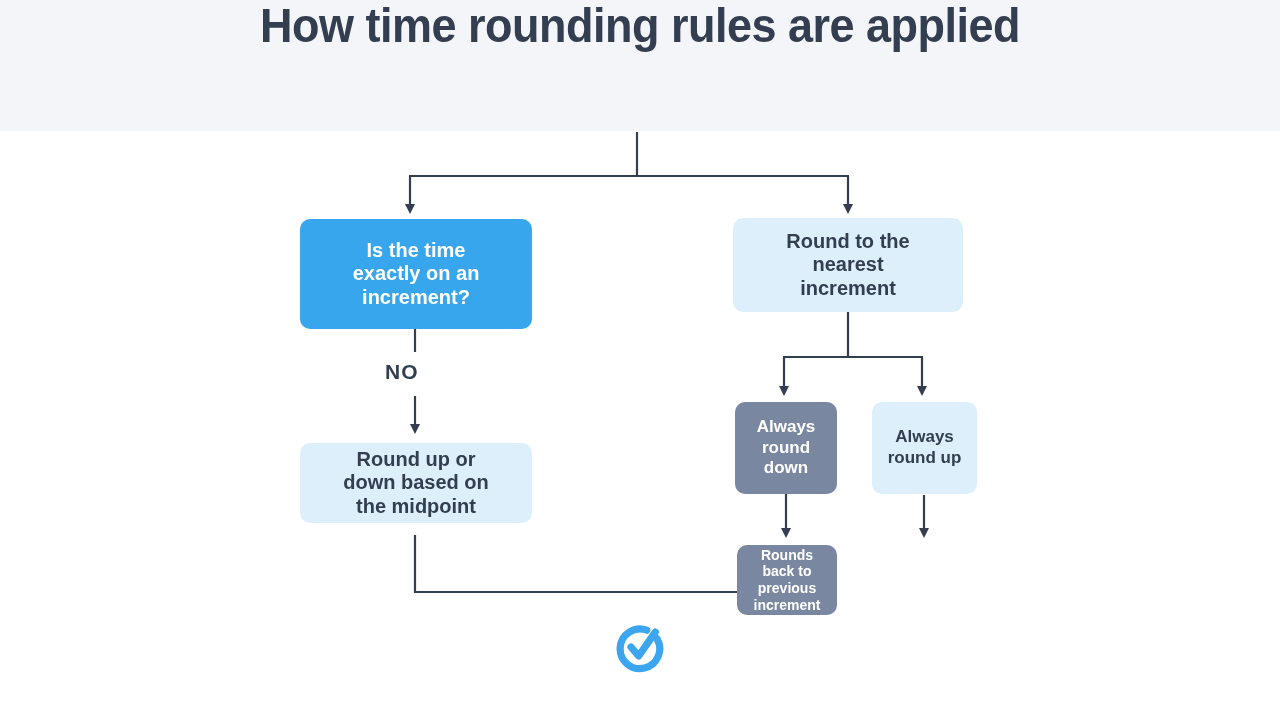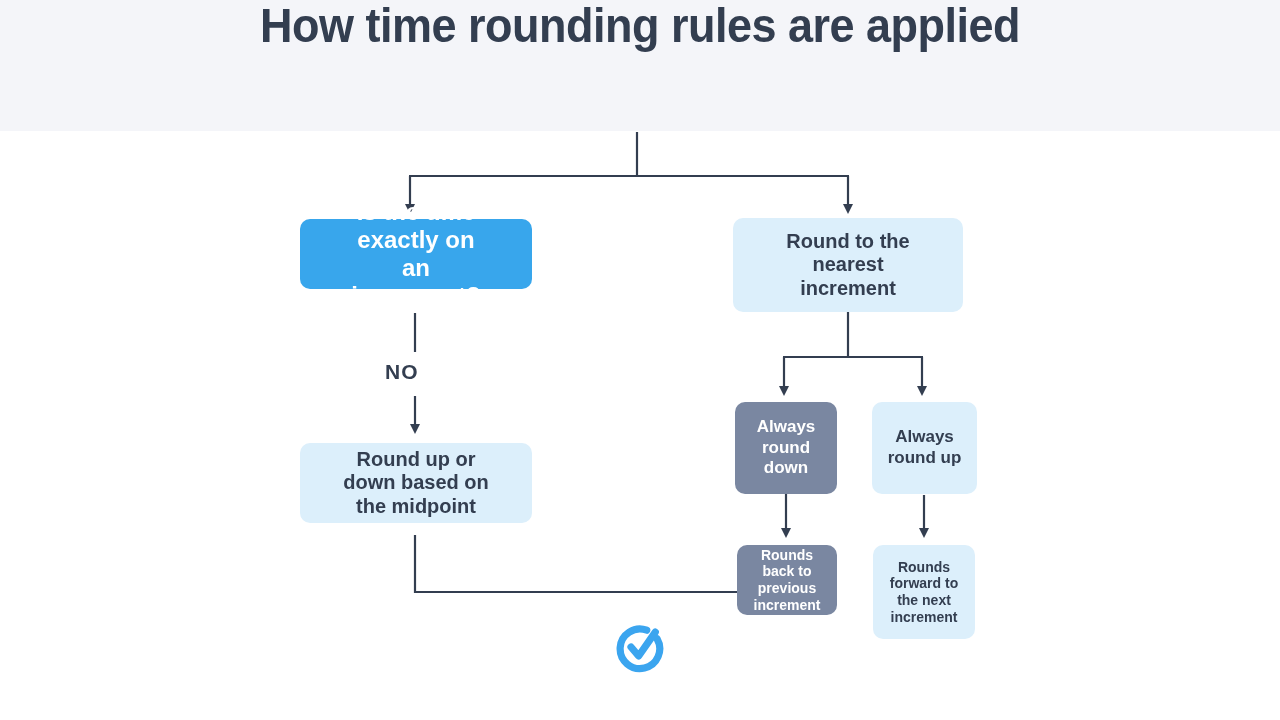--- a/index.html
+++ b/index.html
@@ -45,21 +45,21 @@
     justify-content: center;
     text-align: center;
     font-weight: bold;
     box-sizing: border-box;
     line-height: 1.16;
   }
   .node.primary { background: #38A6EC; color: #ffffff; }
   .node.light   { background: #DCEFFB; color: #333E50; }
   .node.gray    { background: #7A87A1; color: #ffffff; }
 
-  .node-question   { left: 300px; top: 219px; width: 232px; height: 70px; font-size: 24px; padding: 0 45px; }
+  .node-question   { left: 300px; top: 219px; width: 232px; height: 110px; font-size: 20px; padding: 0 45px; }
   .node-nearest    { left: 733px; top: 218px; width: 230px; height: 94px; font-size: 20px; padding: 12px 50px; }
   .node-midpoint   { left: 300px; top: 443px; width: 232px; height: 80px; font-size: 20px; padding: 0 34px; }
   .node-down       { left: 735px; top: 402px; width: 102px; height: 92px; font-size: 17px; padding: 0 12px; line-height: 1.22; }
   .node-up         { left: 872px; top: 402px; width: 105px; height: 92px; font-size: 17px; padding: 16px 12px; line-height: 1.22; }
   .node-back       { left: 737px; top: 545px; width: 100px; height: 70px; font-size: 14px; padding: 0 13px; line-height: 1.18; }
   .node-forward    { left: 873px; top: 545px; width: 102px; height: 94px; font-size: 14px; padding: 0 11px; line-height: 1.18; }
 
   .edge-label-no {
     position: absolute;
     left: 385px; top: 360px;
@@ -138,22 +138,19 @@
   </div>
 
   <div class="node light node-up">
     <span>Always round up</span>
   </div>
 
   <div class="node gray node-back">
     <span>Rounds back to previous increment</span>
   </div>
 
-  <div class="node light node-forward">
-    <span>Rounds forward to the next increment</span>
-  </div>
 
   <svg class="logo" viewBox="0 0 60 60">
     <path d="M49,21 A22,22 0 1 1 37.5,11.3" fill="none" stroke="#3BA5EF" stroke-width="8" stroke-linecap="round"></path>
     <path d="M20,30 L28.5,40 L47,13.5" fill="none" stroke="#3BA5EF" stroke-width="8" stroke-linecap="round" stroke-linejoin="round"></path>
   </svg>
 
 </div>
 
 </body></html>

